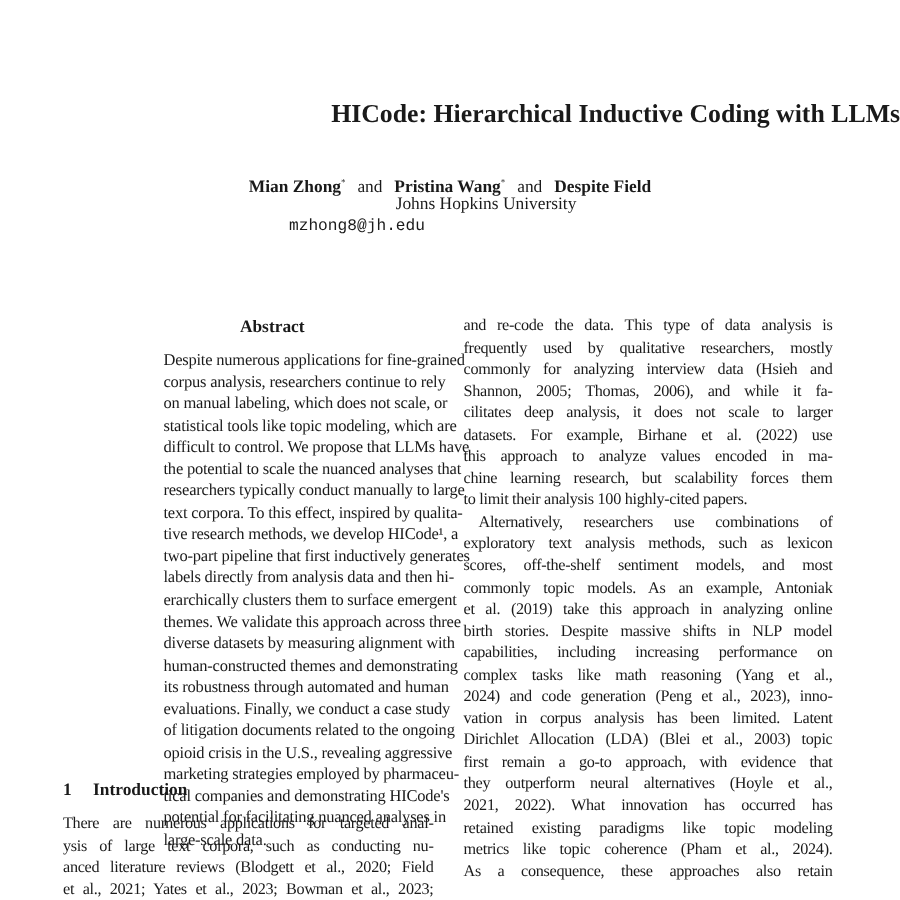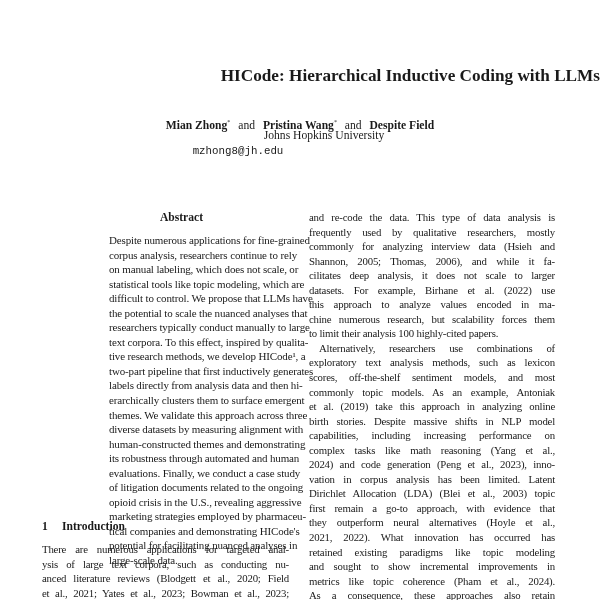--- a/index.html
+++ b/index.html
@@ -173,33 +173,32 @@
   </div>
 
 <div class="right-col" id="right-col">
     <span class="line">and re-code the data. This type of data analysis is</span>
     <span class="line">frequently used by qualitative researchers, mostly</span>
     <span class="line">commonly for analyzing interview data (Hsieh and</span>
     <span class="line">Shannon, 2005; Thomas, 2006), and while it fa-</span>
     <span class="line">cilitates deep analysis, it does not scale to larger</span>
     <span class="line">datasets. For example, Birhane et al. (2022) use</span>
     <span class="line">this approach to analyze values encoded in ma-</span>
-    <span class="line">chine numerous research, but scalability forces them</span>
+    <span class="line">chine learning research, but scalability forces them</span>
     <span class="line last">to limit their analysis 100 highly-cited papers.</span>
     <span class="line indent">Alternatively, researchers use combinations of</span>
     <span class="line">exploratory text analysis methods, such as lexicon</span>
     <span class="line">scores, off-the-shelf sentiment models, and most</span>
     <span class="line">commonly topic models. As an example, Antoniak</span>
     <span class="line">et al. (2019) take this approach in analyzing online</span>
     <span class="line">birth stories. Despite massive shifts in NLP model</span>
     <span class="line">capabilities, including increasing performance on</span>
     <span class="line">complex tasks like math reasoning (Yang et al.,</span>
     <span class="line">2024) and code generation (Peng et al., 2023), inno-</span>
     <span class="line">vation in corpus analysis has been limited. Latent</span>
     <span class="line">Dirichlet Allocation (LDA) (Blei et al., 2003) topic</span>
     <span class="line">first remain a go-to approach, with evidence that</span>
     <span class="line">they outperform neural alternatives (Hoyle et al.,</span>
     <span class="line">2021, 2022). What innovation has occurred has</span>
     <span class="line">retained existing paradigms like topic modeling</span>
-    <span class="line">and sought to show incremental improvements in</span>
     <span class="line">metrics like topic coherence (Pham et al., 2024).</span>
     <span class="line">As a consequence, these approaches also retain</span>
   </div>
 
 </body></html>

